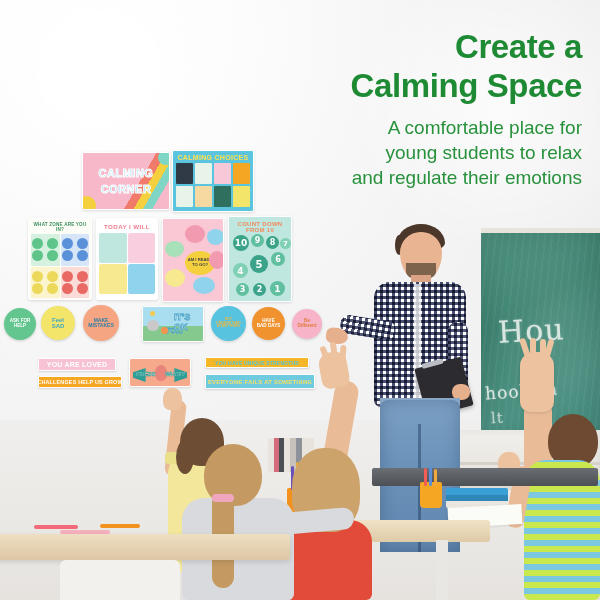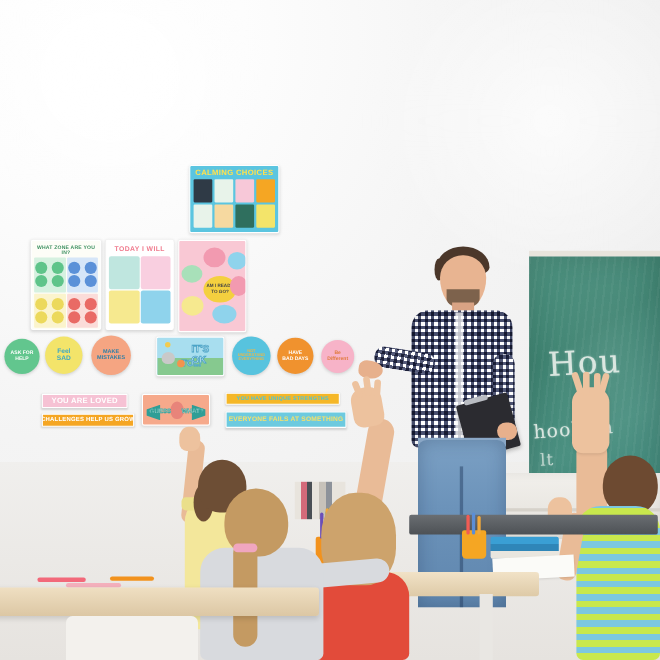--- a/index.html
+++ b/index.html
@@ -292,23 +292,39 @@
   <div class="floorline"></div>
 
   <div class="board">
     <div class="board-grain"></div>
     <div class="chalk chalk-1">Hou</div>
     <div class="chalk chalk-2">hool Da</div>
     <div class="chalk chalk-3">lt</div>
   </div>
   <div class="board-tray"></div>
 
+  <div class="headline">
+    <h1>
+      <span>Create a</span><br>
+      <span>Calming Space</span>
+    </h1>
+    <p>
+      <span>A comfortable place for</span><br>
+      <span>young students to relax</span><br>
+      <span>and regulate their emotions</span>
+    </p>
+  </div>
 
   <div class="poster-wall">
 
+    <div class="card" id="p-corner">
+      <div class="bgswirl"></div>
+      <div class="ttl t1">CALMING</div>
+      <div class="ttl t2">CORNER</div>
+    </div>
 
     <div class="card" id="p-choices">
       <div class="hd ttl">CALMING CHOICES</div>
       <div class="grid">
         <div class="cell" style="background:#2f3a46"></div>
         <div class="cell" style="background:#e8f3ea"></div>
         <div class="cell" style="background:#f7c8d8"></div>
         <div class="cell" style="background:#f5a623"></div>
         <div class="cell" style="background:#e8f3ea"></div>
         <div class="cell" style="background:#f6d9a0"></div>
@@ -360,20 +376,35 @@
     <div class="card" id="p-ready">
       <div class="bub" style="left:22px;top:32px;width:30px;height:24px;background:#f4d03f;font-size:4.2px;">AM I READY TO GO?</div>
       <div class="bub" style="left:22px;top:6px;width:20px;height:18px;background:#f29ab0;"></div>
       <div class="bub" style="left:44px;top:10px;width:17px;height:16px;background:#8fd3ec;"></div>
       <div class="bub" style="left:2px;top:22px;width:19px;height:16px;background:#a8e0b9;"></div>
       <div class="bub" style="left:46px;top:32px;width:16px;height:18px;background:#f29ab0;"></div>
       <div class="bub" style="left:2px;top:50px;width:20px;height:18px;background:#f6e98f;"></div>
       <div class="bub" style="left:30px;top:58px;width:22px;height:17px;background:#8fd3ec;"></div>
     </div>
 
+    <div class="card" id="p-count">
+      <div class="hd ttl">COUNT DOWN FROM 10</div>
+      <div class="nums">
+        <div class="n" style="left:4px;top:2px;width:16px;height:16px;background:#3aa38a;font-size:9px;">10</div>
+        <div class="n" style="left:22px;top:1px;width:13px;height:13px;background:#5fbf9e;font-size:8px;">9</div>
+        <div class="n" style="left:37px;top:3px;width:13px;height:13px;background:#3aa38a;font-size:8px;">8</div>
+        <div class="n" style="left:51px;top:5px;width:11px;height:11px;background:#7fd0b4;font-size:7px;">7</div>
+        <div class="n" style="left:42px;top:19px;width:14px;height:14px;background:#5fbf9e;font-size:8px;">6</div>
+        <div class="n" style="left:21px;top:22px;width:18px;height:18px;background:#3aa38a;font-size:10px;">5</div>
+        <div class="n" style="left:4px;top:30px;width:15px;height:15px;background:#7fd0b4;font-size:9px;">4</div>
+        <div class="n" style="left:7px;top:50px;width:13px;height:13px;background:#5fbf9e;font-size:8px;">3</div>
+        <div class="n" style="left:24px;top:50px;width:13px;height:13px;background:#3aa38a;font-size:8px;">2</div>
+        <div class="n" style="left:41px;top:48px;width:15px;height:15px;background:#5fbf9e;font-size:9px;">1</div>
+      </div>
+    </div>
 
     <div class="badge" style="left:4px;top:308px;width:32px;height:32px;background:#62c68e;color:#fff;font-size:4.6px;">
       <span>ASK FOR</span>
       <span>HELP</span>
     </div>
     <div class="badge" style="left:41px;top:306px;width:34px;height:34px;background:#f3e46a;color:#3fa8c4;font-size:6px;">
       <span>Feel</span>
       <span>SAD</span>
     </div>
     <div class="badge" style="left:83px;top:305px;width:36px;height:36px;background:#f5a582;color:#2f7fa6;font-size:5px;">

